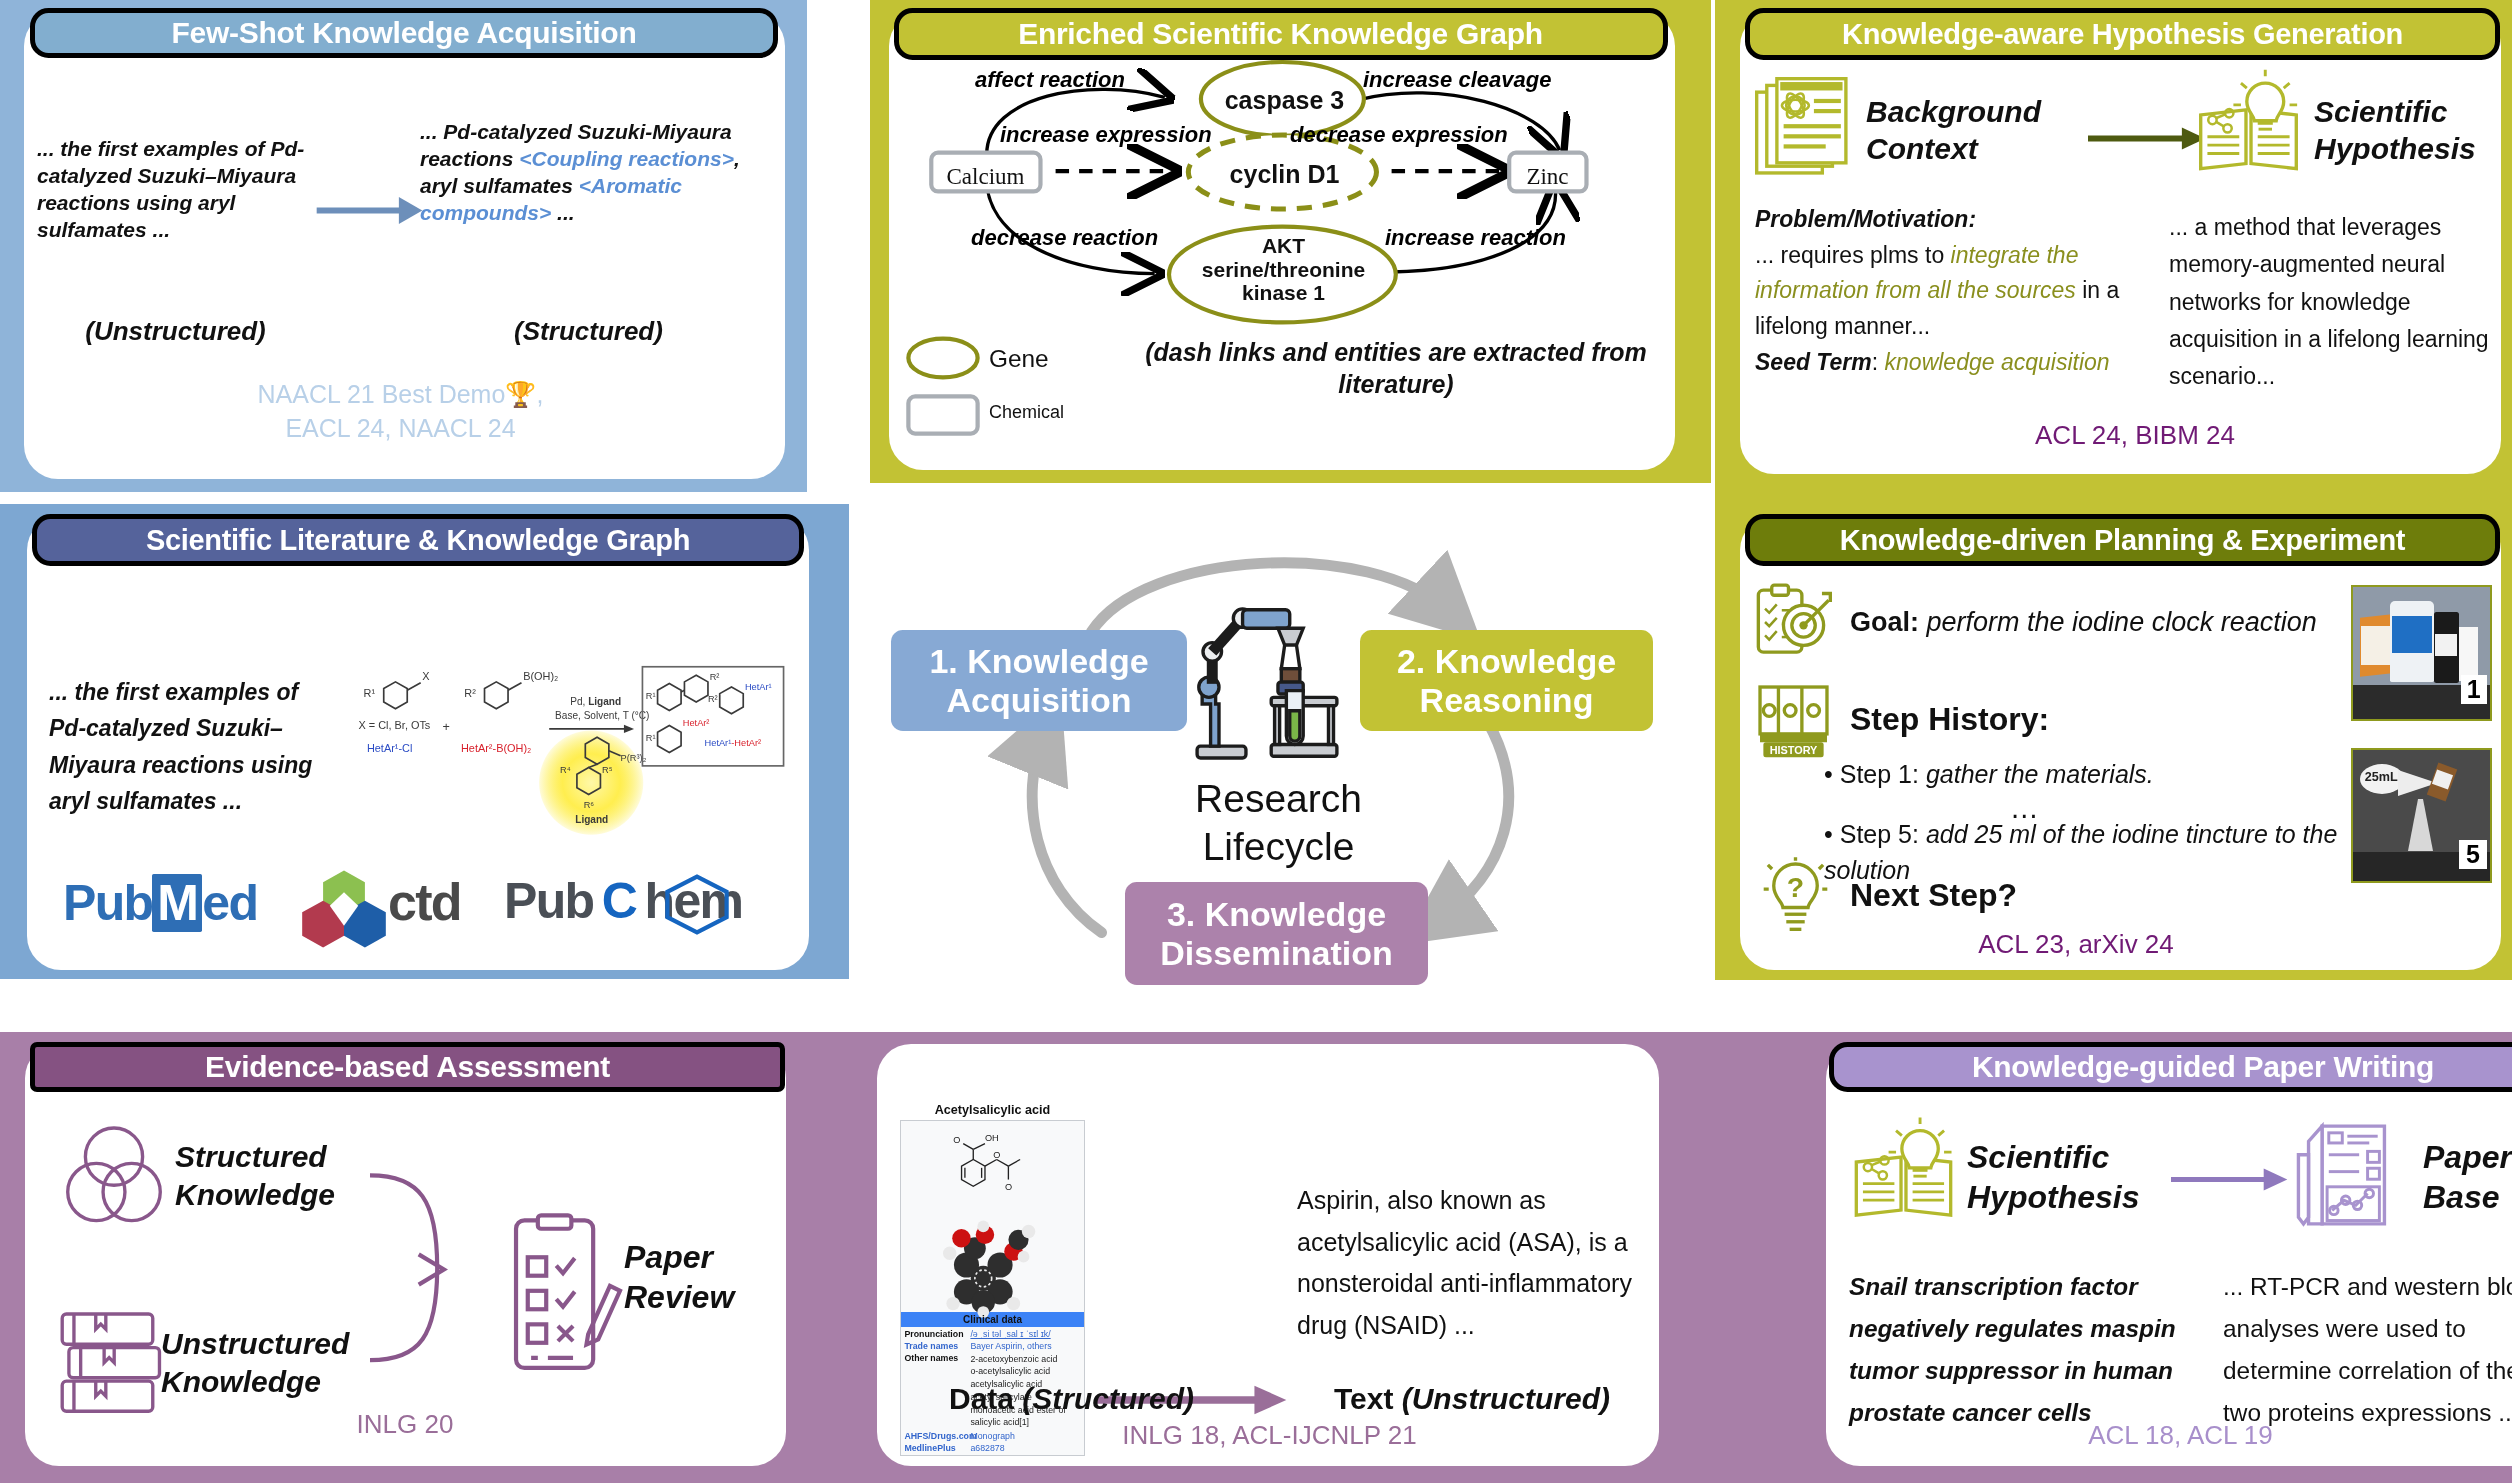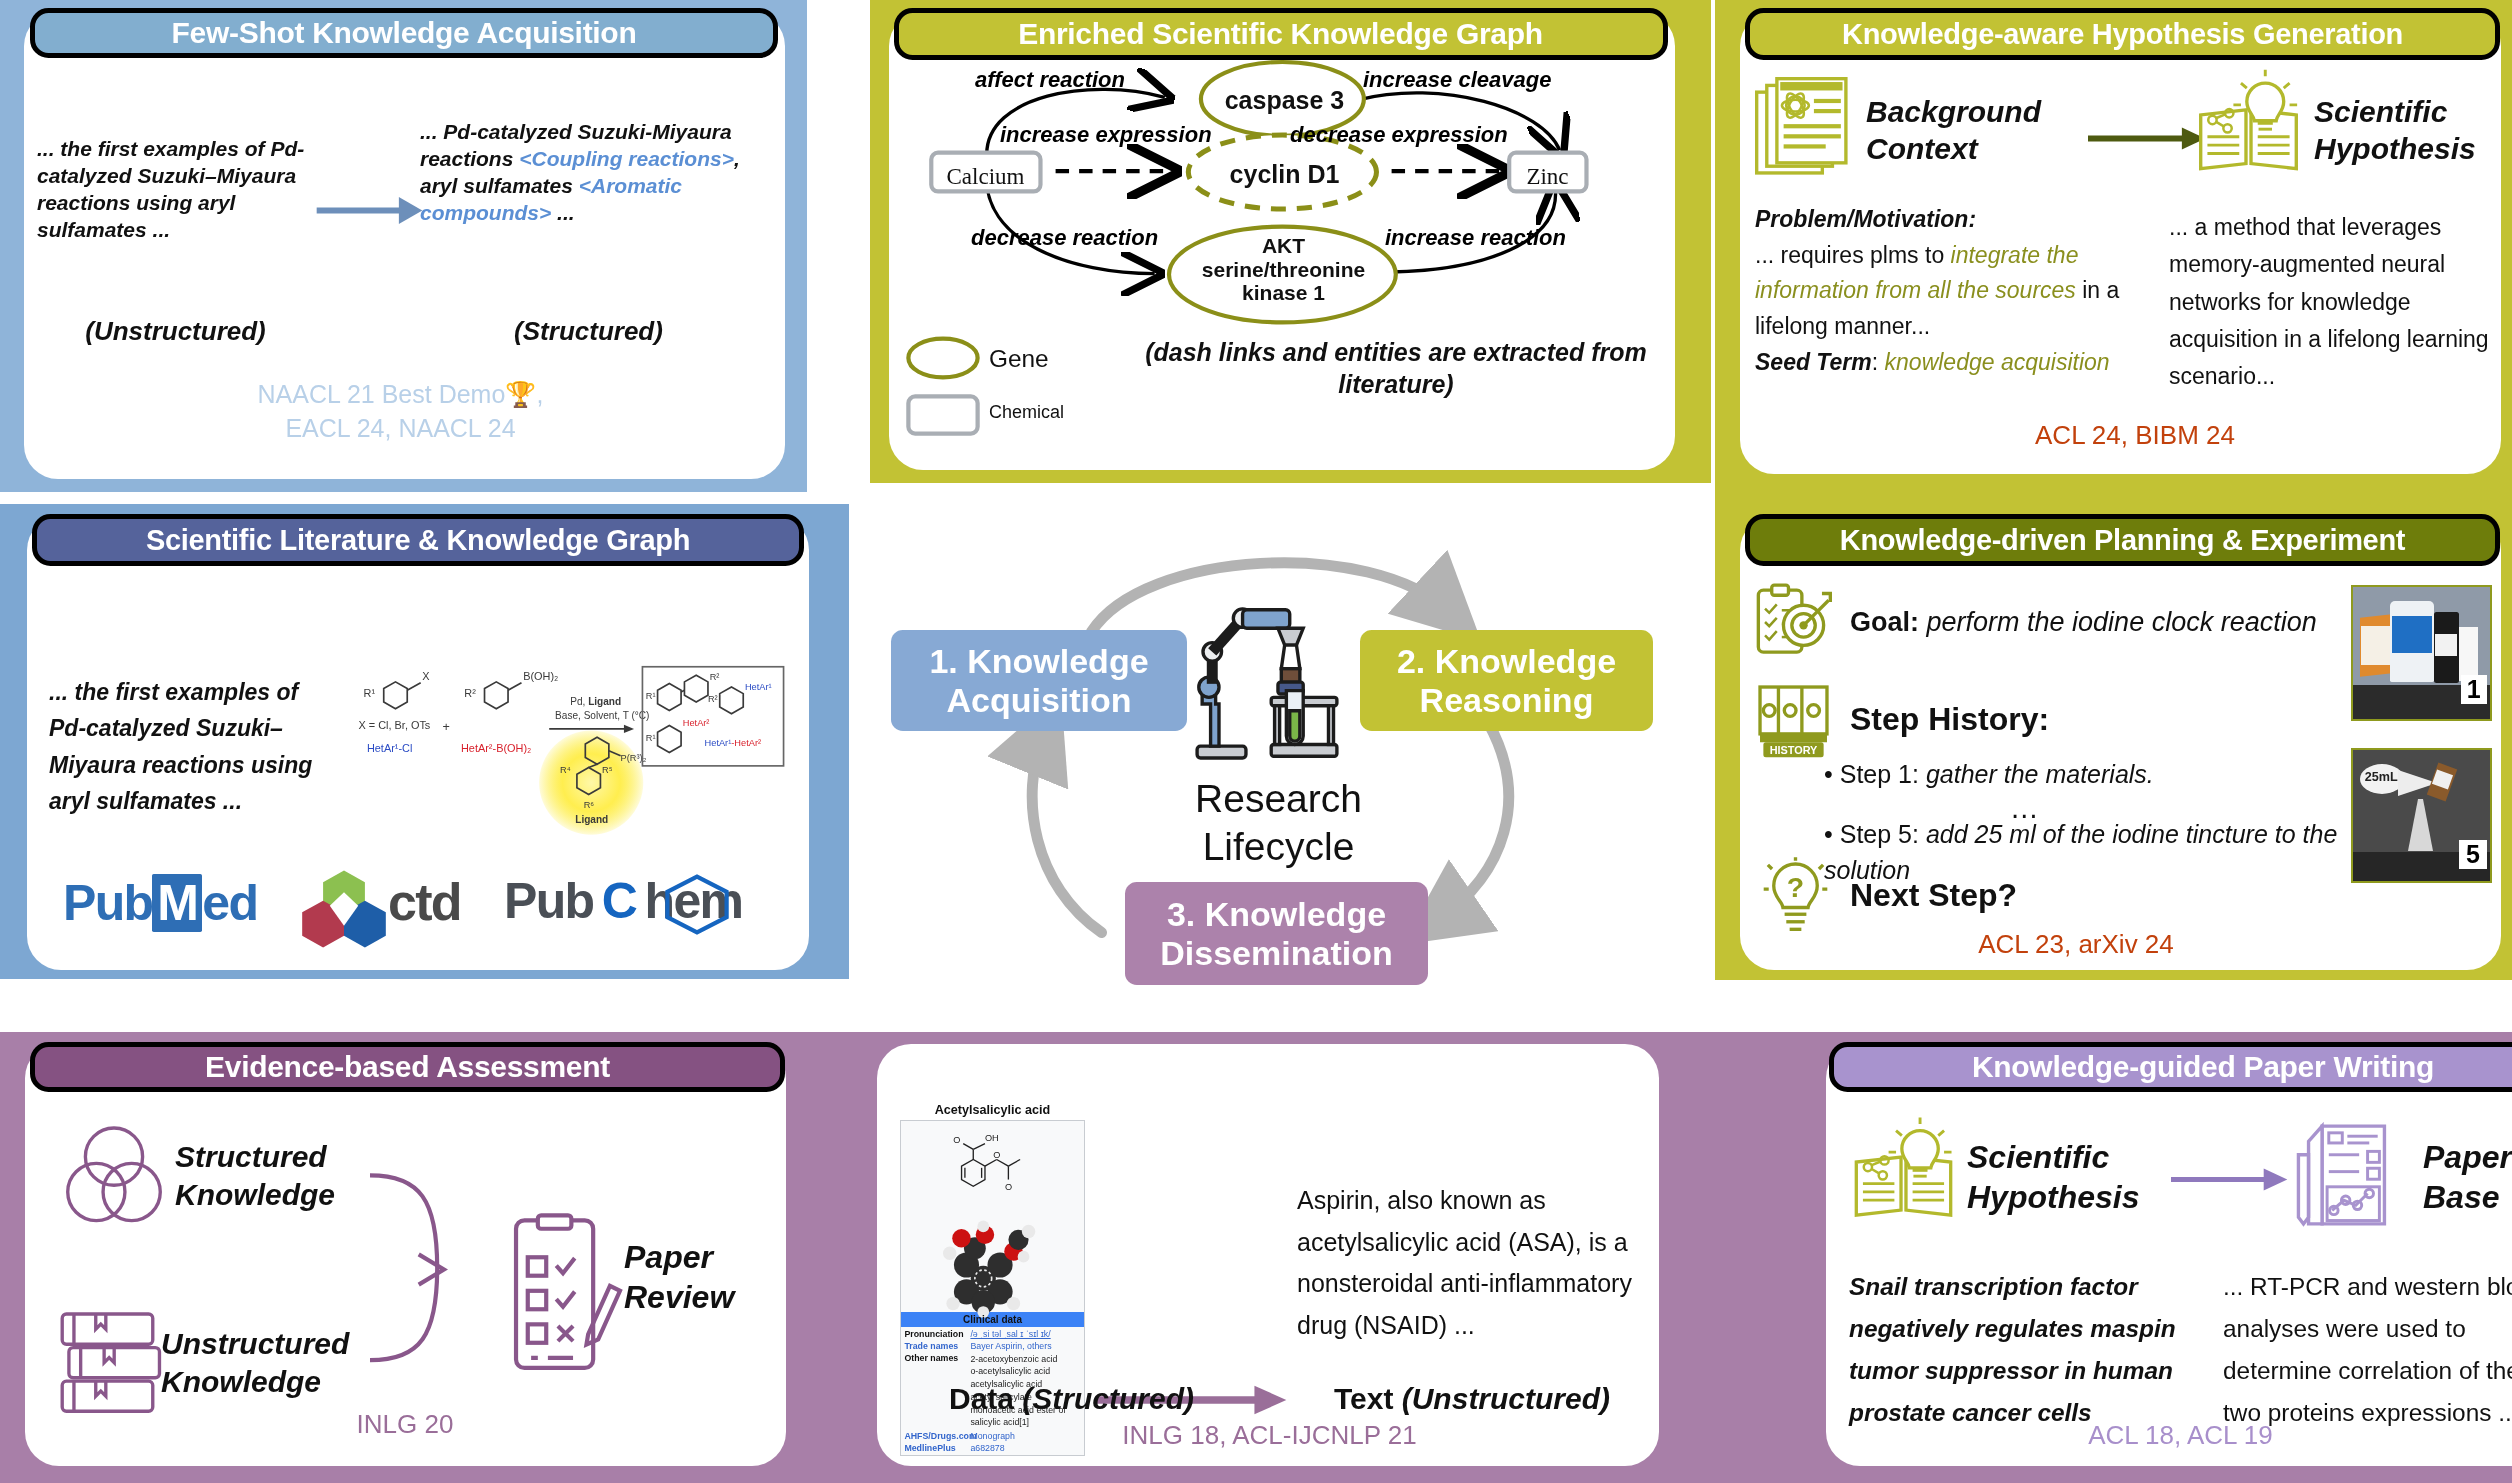--- a/index.html
+++ b/index.html
@@ -30,29 +30,29 @@
 
   
   .bg-blue-light { background:#8fb4d9; }
   .bg-blue-mid   { background:#7da7d2; }
   .bg-olive      { background:#c2c234; }
   .bg-purple     { background:#a87fa8; }
   .hd-blue-l { background:#82aecf; }
   .hd-blue-d { background:#55639b; }
   .hd-olive  { background:#c2c234; }
   .hd-darkolive { background:#6e7d0b; }
-  .hd-purple-d { background:#855282; }
+  .hd-purple-d { background:#855282;border-radius:7px; }
   .hd-purple-m { background:#a472a1; }
   .hd-purple-l { background:#a893ce; }
 
   .txt { position:absolute; font-style:italic; font-weight:bold; color:#111; line-height:1.28; }
   .plain { position:absolute; color:#111; line-height:1.45; font-weight:normal; font-style:normal;}
   .venue { position:absolute; font-weight:normal; font-style:normal; }
   .v-blue { color:#b8d0e8; }
-  .v-olive { color:#c2410c; }
+  .v-olive { color:#701a75; }
   .v-purple { color:#9a6e99; }
   .v-purple2 { color:#a88fcb; }
   .blue-ent { color:#5b8fd4; font-style:italic; }
   .olive-ent { color:#8a8f1e; font-style:italic; }
 
   
   .lcbox {
     position:absolute; border-radius:11.8px; color:#fff;
     font-weight:bold; display:flex; flex-direction:column;
     align-items:center; justify-content:center; text-align:center;

